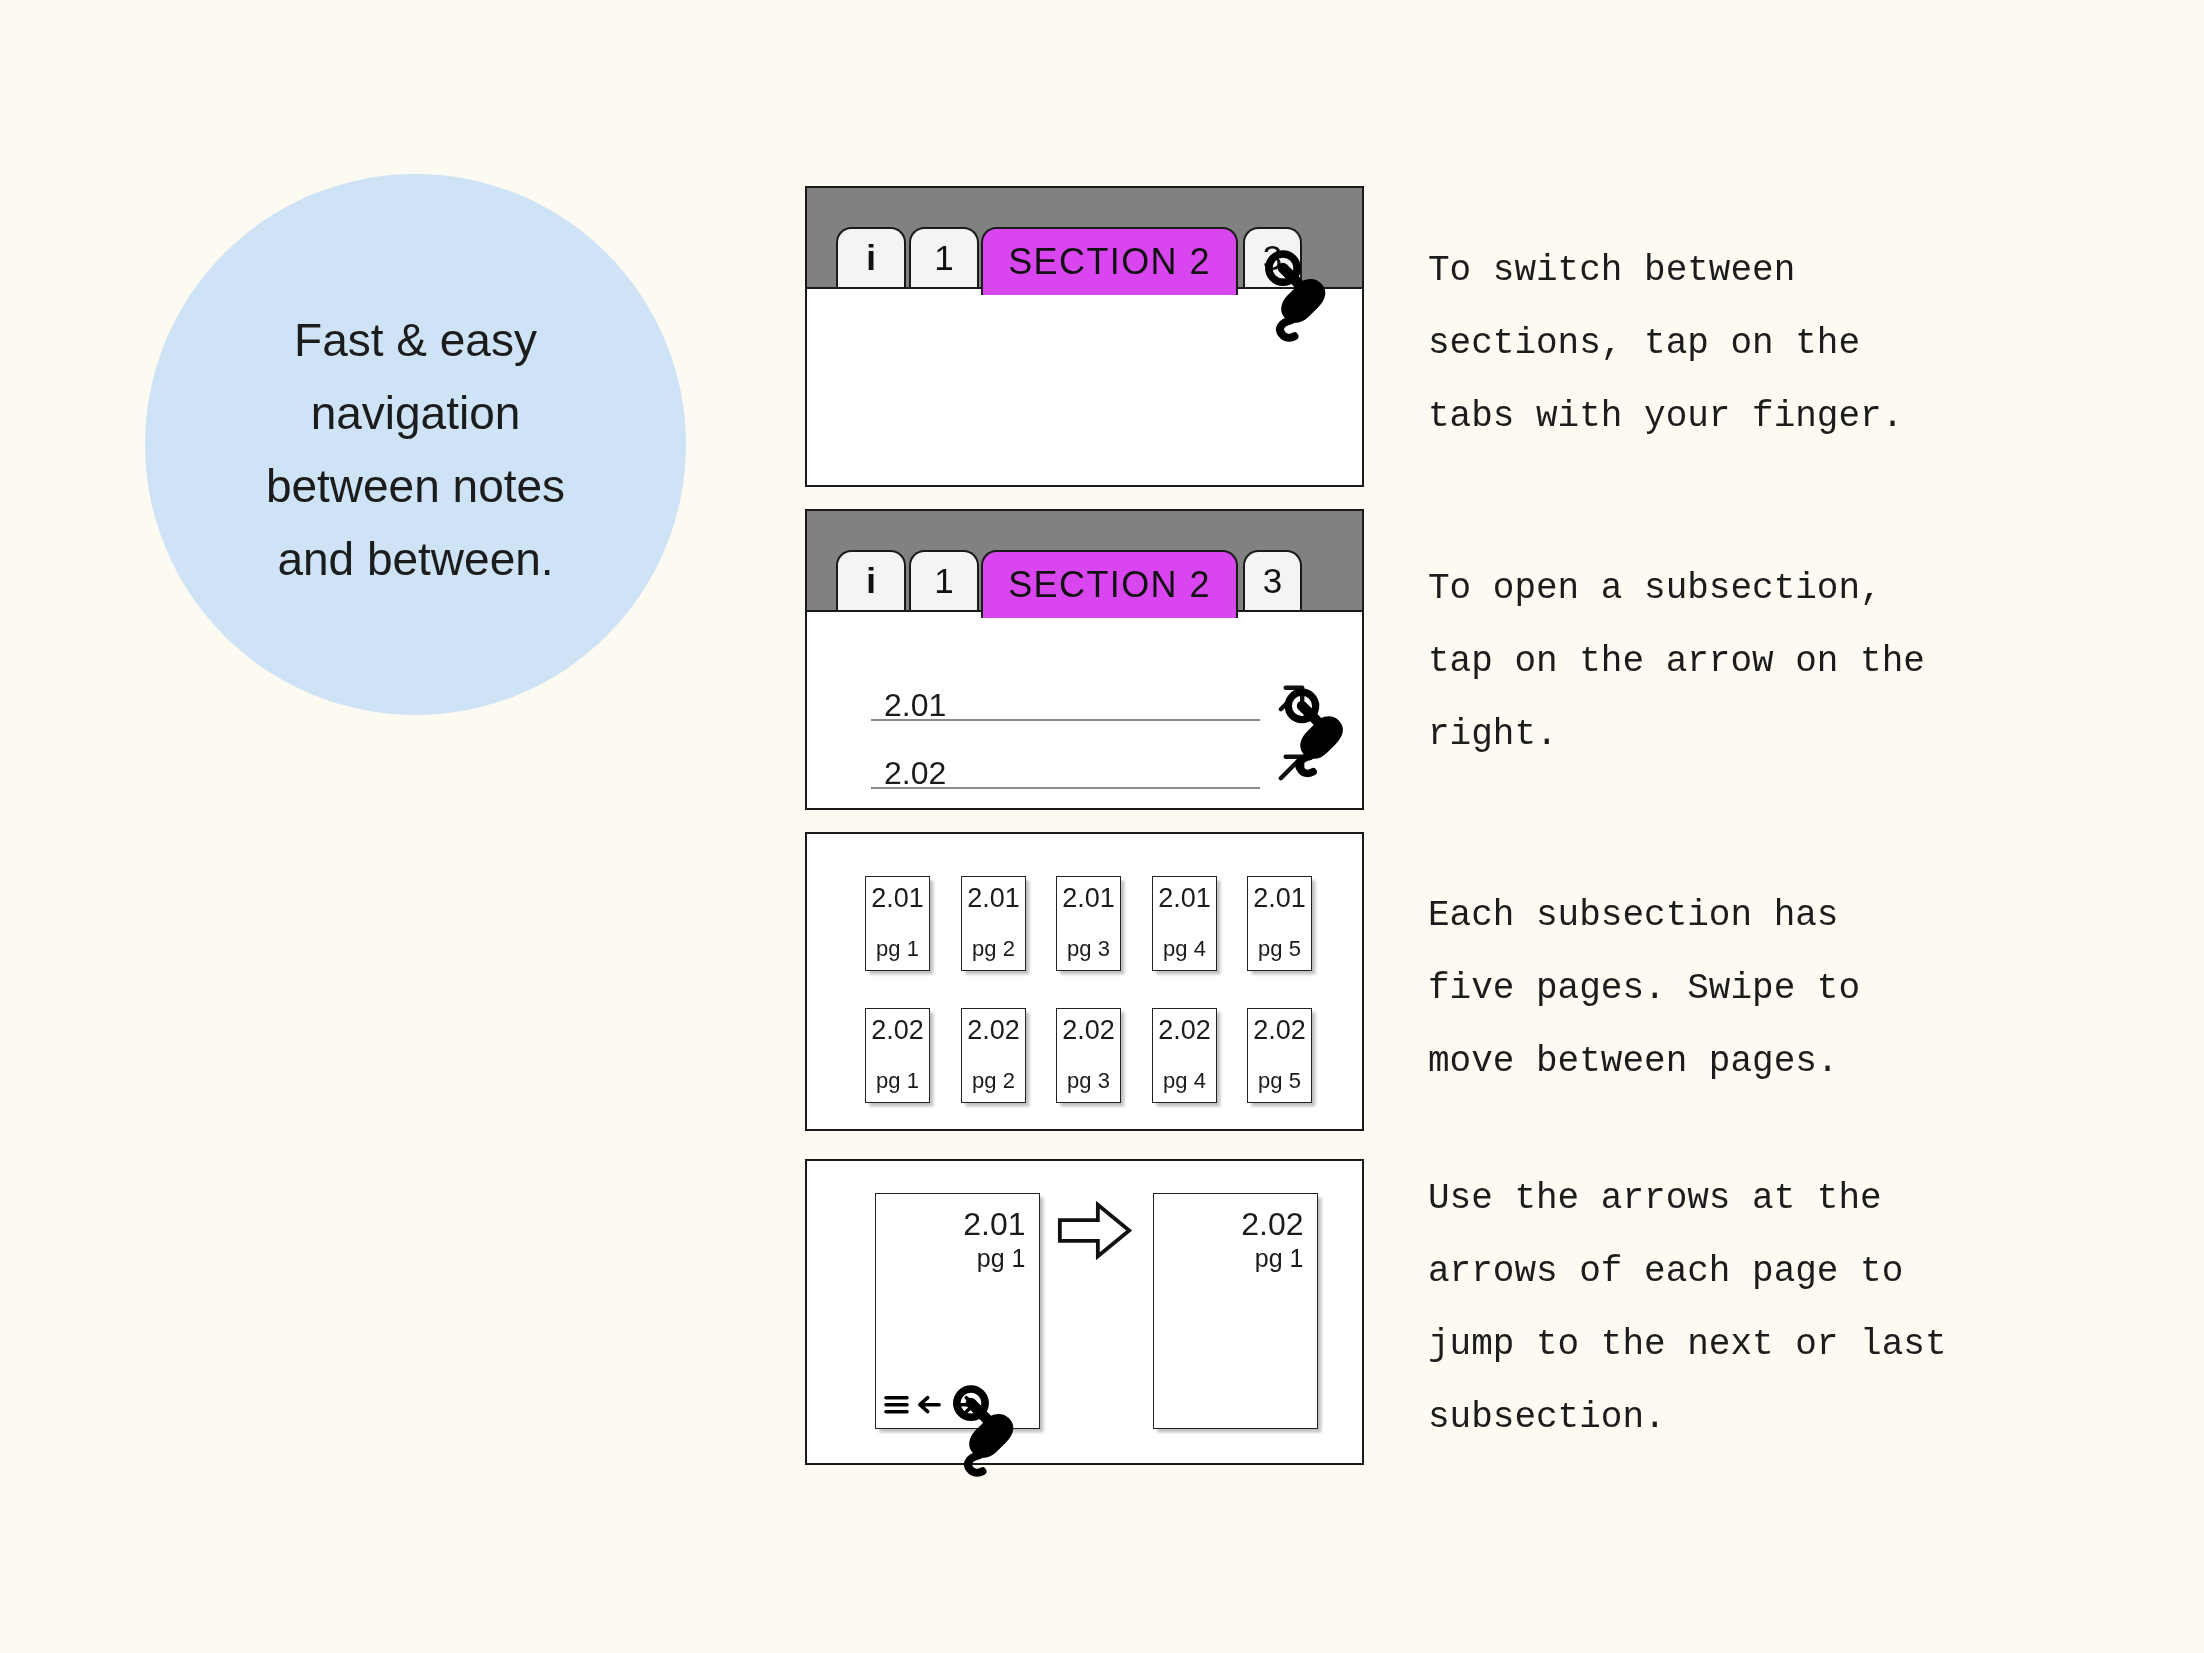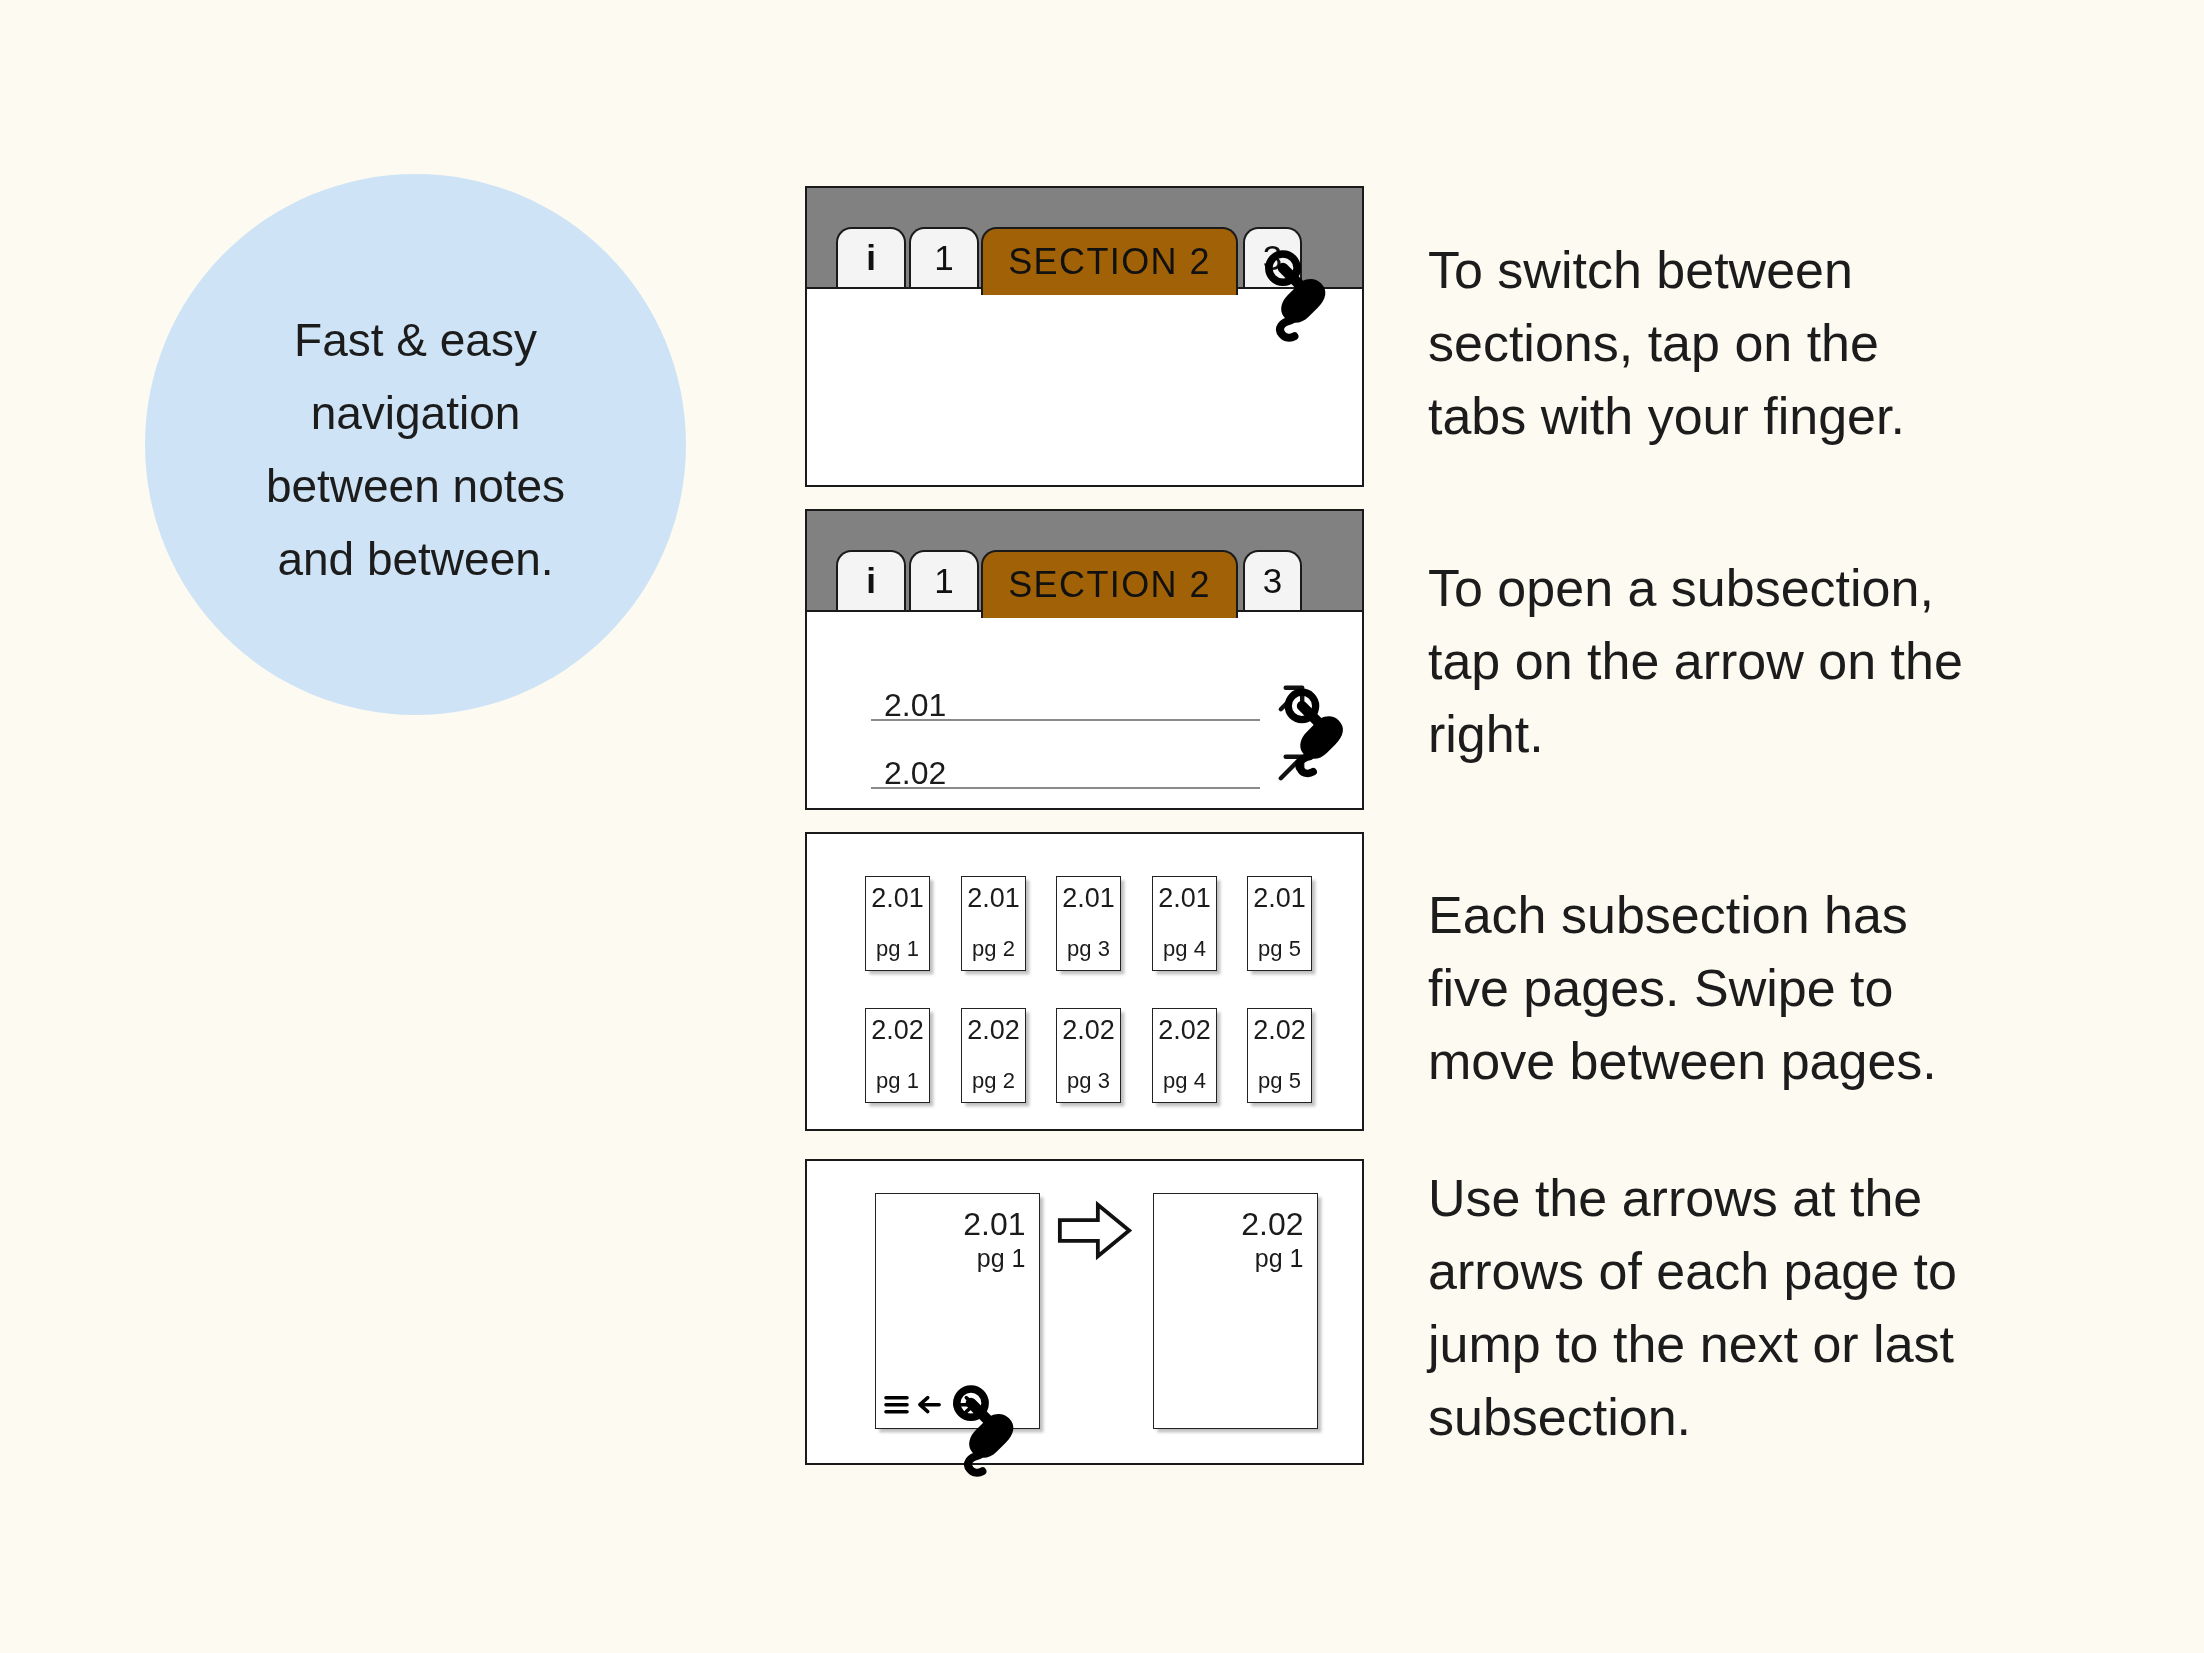--- a/index.html
+++ b/index.html
@@ -38,21 +38,21 @@
     background:#818181;border-bottom:2.4px solid #1a1a1a;box-sizing:border-box;
   }
   .tab{
     position:absolute;top:39px;height:60px;box-sizing:border-box;
     background:#f4f4f4;border:2.1px solid #1a1a1a;border-bottom:none;
     border-radius:15.4px 15.4px 0 0;
     display:flex;align-items:center;justify-content:center;
     font-size:35px;color:#111;z-index:1;
   }
   .tab.active{
-    background:#a16207;height:68px;z-index:2;
+    background:#d946ef;height:68px;z-index:2;
     font-size:36px;letter-spacing:1.4px;
   }
   .tab-i{left:29px;width:70px;font-weight:700;}
   .tab-1{left:102px;width:70px;}
   .tab-s2{left:174px;width:257px;}
   .tab-3{left:436px;width:59px;}
 
   
   .sub-row-label{position:absolute;left:77px;font-size:32px;line-height:35px;color:#1b1b1b;}
   .sub-underline{position:absolute;left:64px;width:389px;height:1.9px;background:#8a8a8a;}
@@ -90,21 +90,21 @@
   .big-page .page-label .lbl-pg{font-size:25px;line-height:31px;}
   .page-footer{
     position:absolute;left:7.7px;bottom:13.5px;
     display:flex;align-items:center;gap:7.7px;
   }
   .block-arrow{position:absolute;left:250px;top:39px;width:76px;height:61px;}
 
   
   .instr{
     position:absolute;left:1428px;
-    font-size:52px;line-height:73px;color:#1c1c1c;
+    font-size:36px;line-height:73px;color:#1c1c1c;font-family:Liberation Mono, monospace;
   }
   .instr-1{top:234px;} .instr-2{top:552px;} .instr-3{top:879px;} .instr-4{top:1162px;}
 </style>
 </head>
 <body>
 
 <svg width="0" height="0" style="position:absolute">
   <defs>
     <g id="def-tap">
       <circle cx="35" cy="29" r="16" fill="none" stroke="#000" stroke-width="8.5"></circle>

